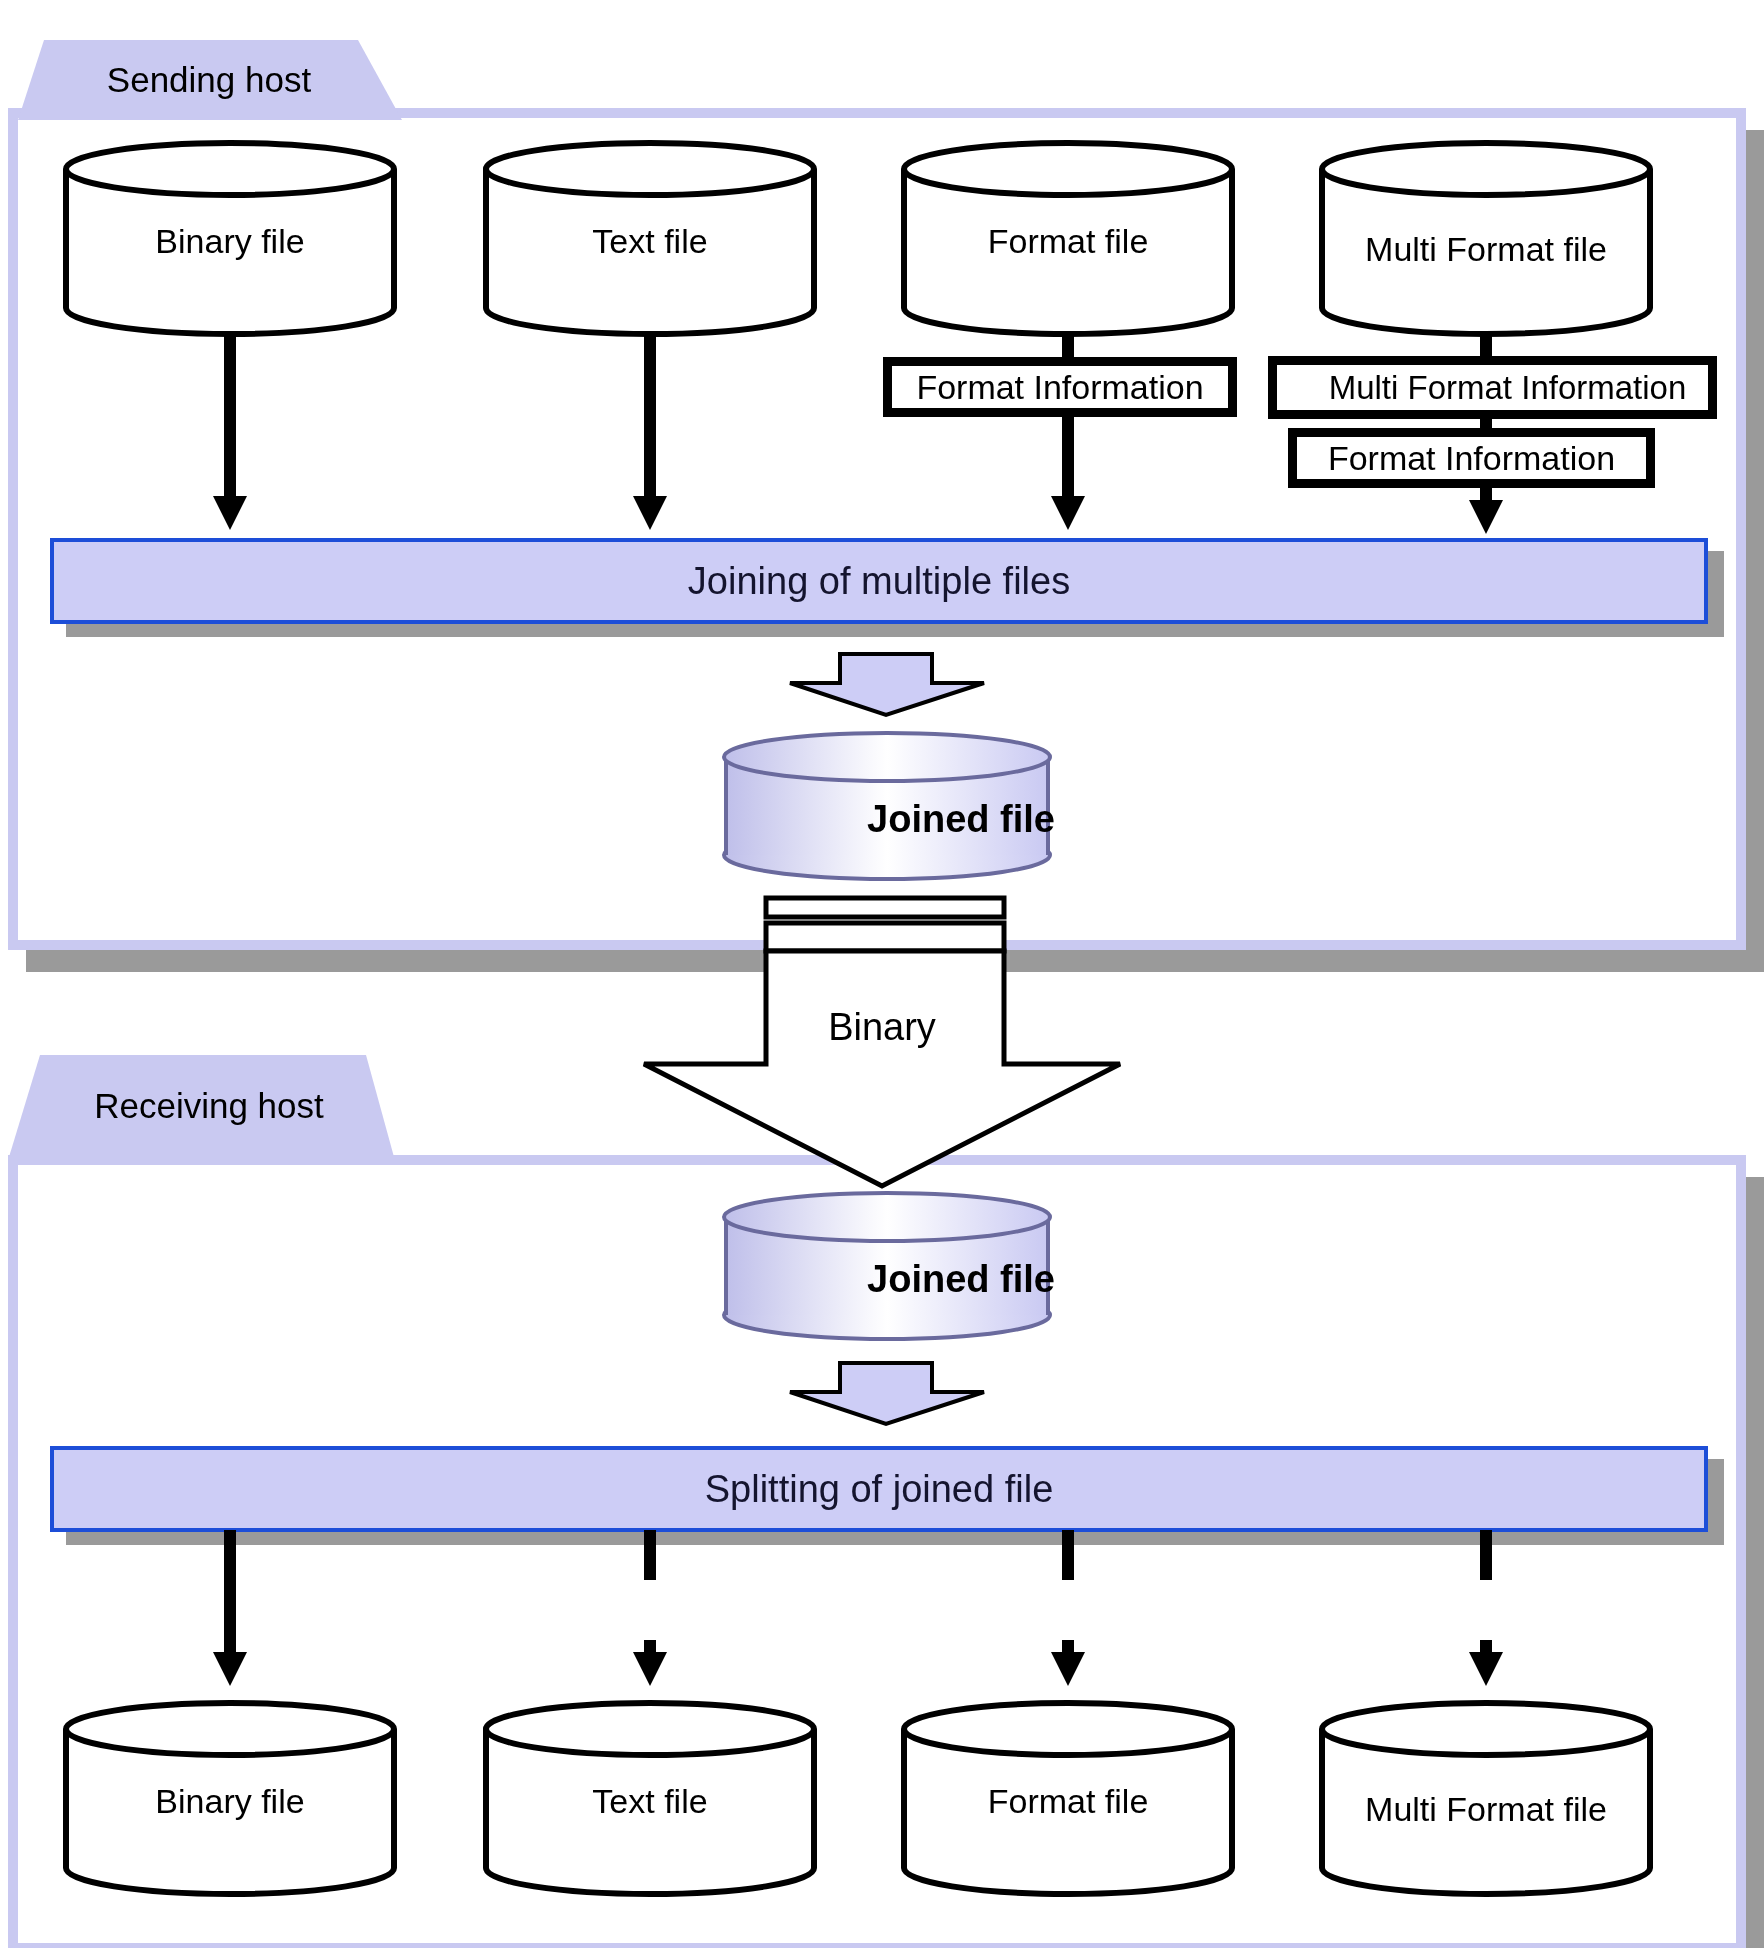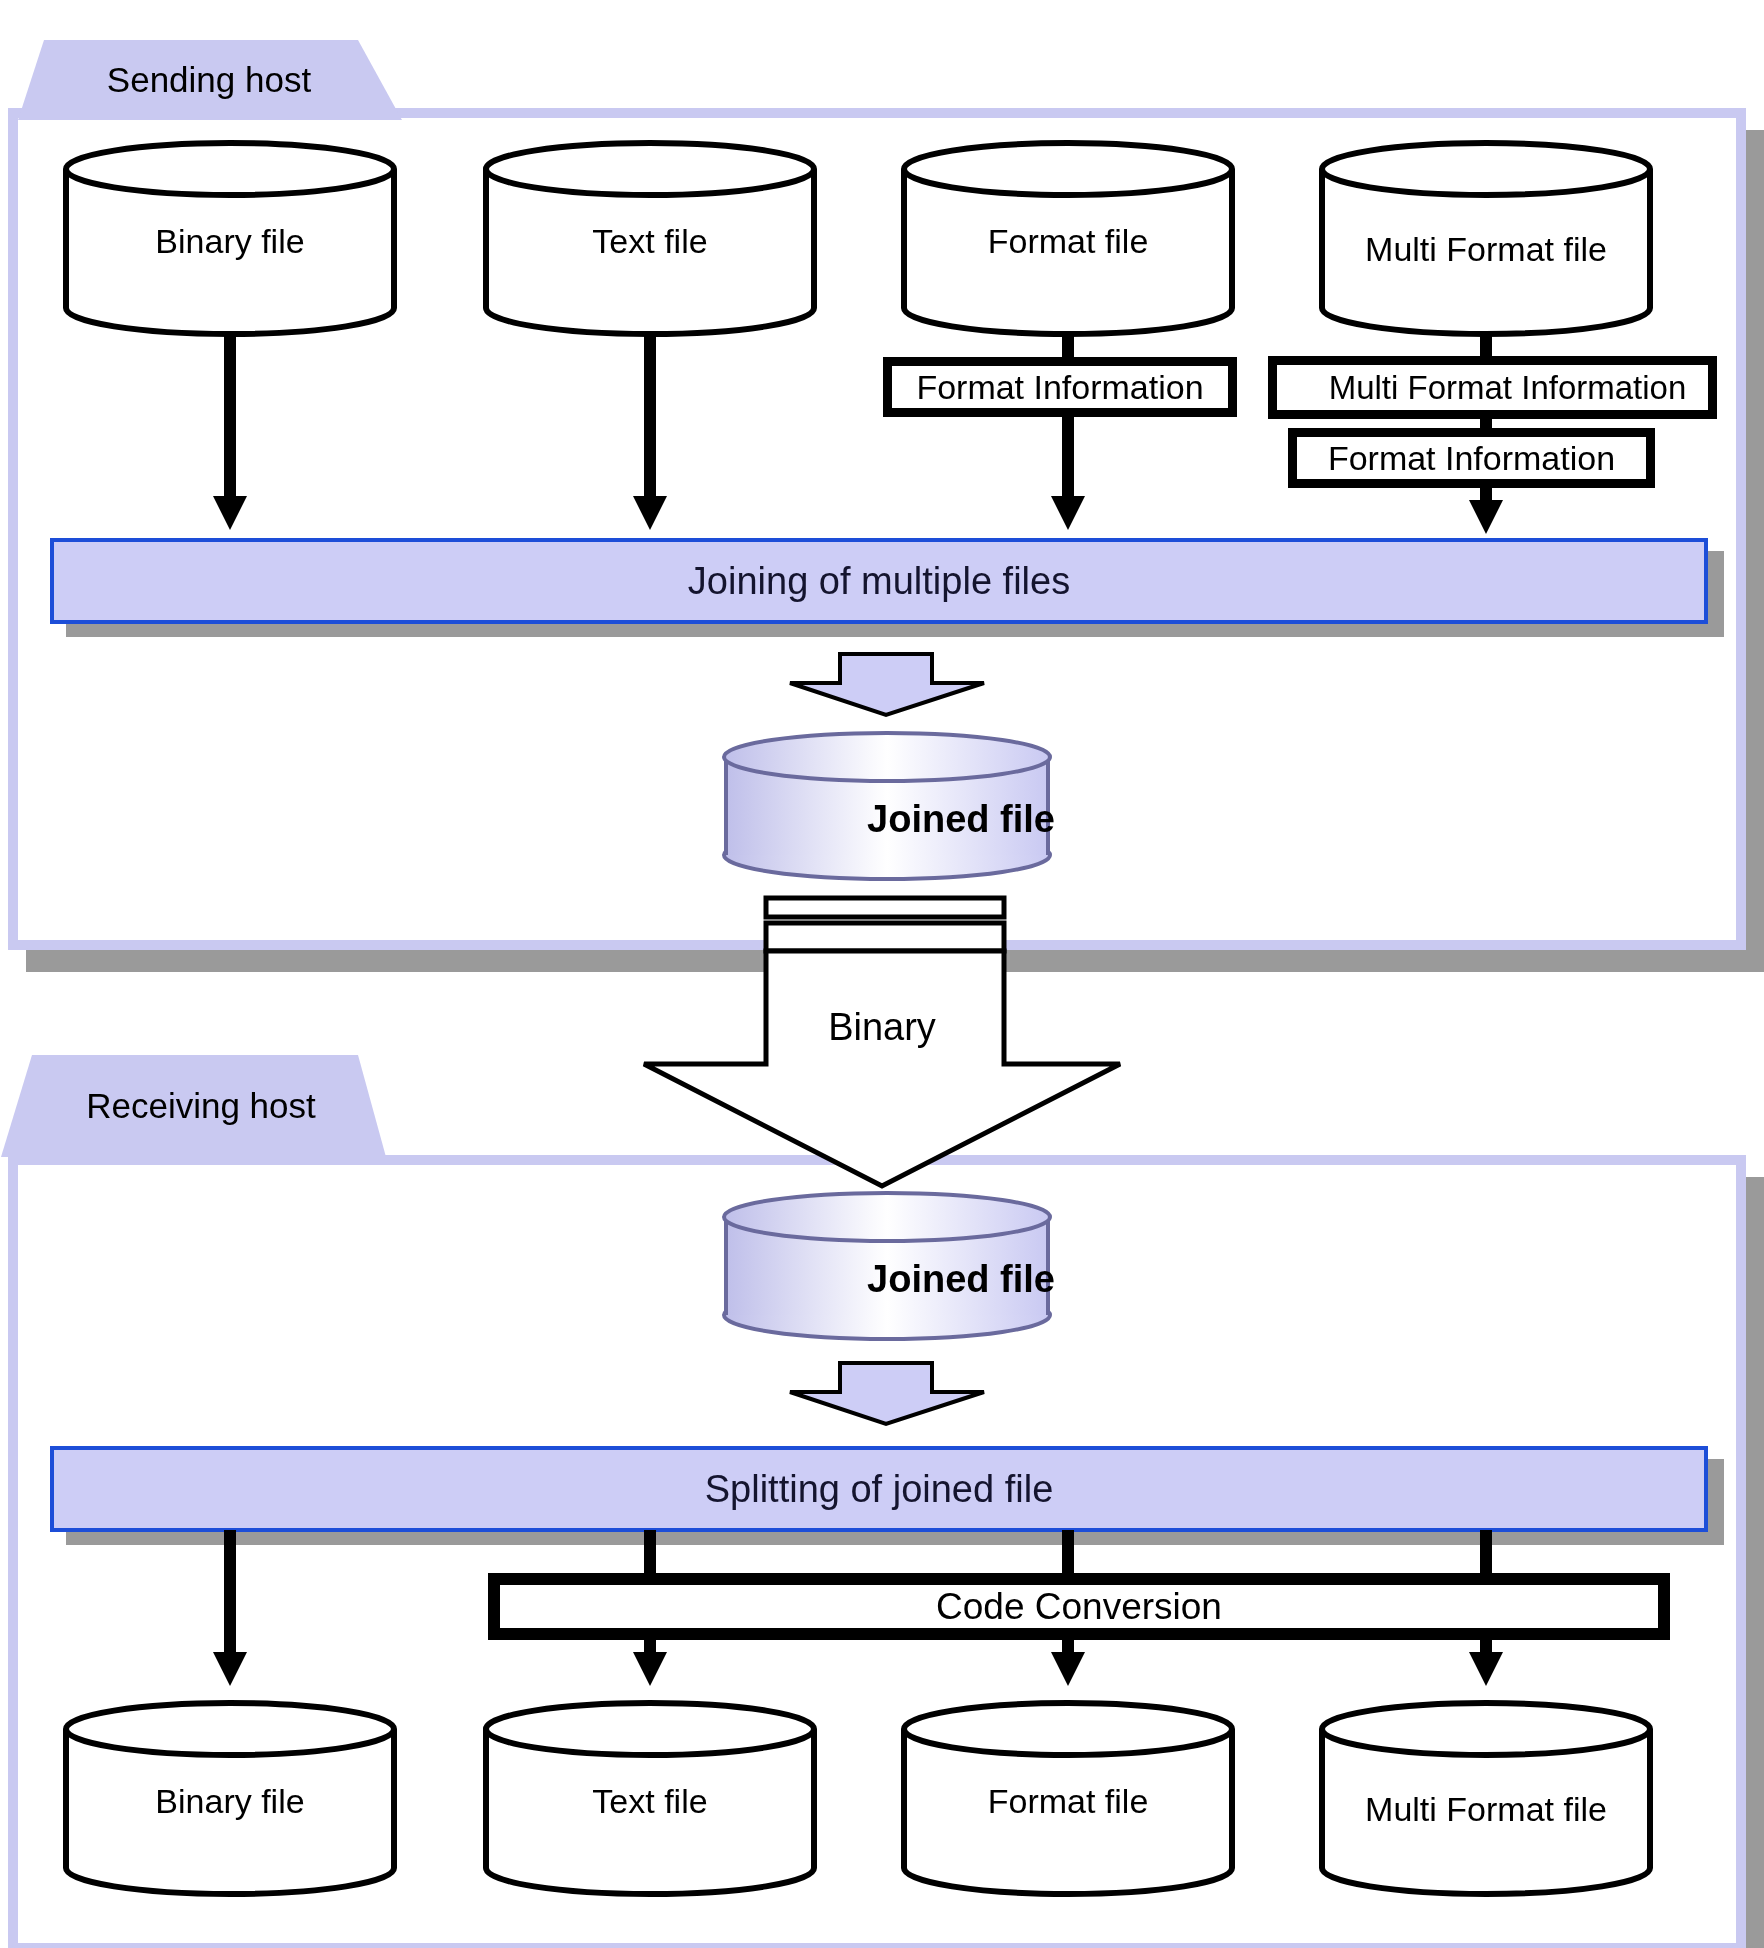--- a/index.html
+++ b/index.html
@@ -151,21 +151,21 @@
   <svg class="bigarrow" style="left:630px;top:860px;" width="505" height="302" viewBox="0 0 505 302">
     <rect x="136" y="8" width="238" height="19" fill="#fff" stroke="#000" stroke-width="5"></rect>
     <rect x="136" y="33" width="238" height="28" fill="#fff" stroke="#000" stroke-width="5"></rect>
     <polygon points="136,61 374,61 374,174 490,174 252,296 14,174 136,174" fill="#fff" stroke="#000" stroke-width="5"></polygon>
   </svg>
   <div class="bigarrow-label">
     <div>Binary</div>
   </div>
 
   <div class="panel" style="left:8px;top:1125px;width:1718px;height:778px;"></div>
-  <div class="tab tab-recv" style="left:0;top:1025px;width:402px;height:102px;">
+  <div class="tab tab-recv" style="left:8px;top:1025px;width:402px;height:102px;">
     <span>Receiving host</span>
   </div>
 
   <svg class="blockarrow" style="left:719px;top:1161px;" width="336" height="152" viewBox="0 0 336 152">
     <defs>
       <linearGradient id="lg2" x1="0" y1="0" x2="1" y2="0">
         <stop offset="0" stop-color="#bfbfea"></stop>
         <stop offset="0.5" stop-color="#ffffff"></stop>
         <stop offset="1" stop-color="#c9c9f2"></stop>
       </linearGradient>
@@ -194,23 +194,20 @@
   <div class="ahead" style="left:633px;top:1622px;"></div>
 
   <div class="shaft" style="left:1062px;top:1500px;height:50px;"></div>
   <div class="shaft" style="left:1062px;top:1610px;height:14px;"></div>
   <div class="ahead" style="left:1051px;top:1622px;"></div>
 
   <div class="shaft" style="left:1480px;top:1500px;height:50px;"></div>
   <div class="shaft" style="left:1480px;top:1610px;height:14px;"></div>
   <div class="ahead" style="left:1469px;top:1622px;"></div>
 
-  <div class="ibox" style="left:488px;top:1543px;width:1182px;height:67px;box-sizing:border-box;border-width:12px;font-size:37px;">
-    <span>Code Conversion</span>
-  </div>
 
   <svg class="cyl" style="left:60px;top:1670px;" viewBox="0 0 340 198">
     <ellipse cx="170" cy="168" rx="164" ry="26" fill="#fff" stroke="#000" stroke-width="6"></ellipse>
     <rect x="6" y="29" width="328" height="139" fill="#fff"></rect>
     <line x1="6" y1="29" x2="6" y2="168" stroke="#000" stroke-width="6"></line>
     <line x1="334" y1="29" x2="334" y2="168" stroke="#000" stroke-width="6"></line>
     <ellipse cx="170" cy="29" rx="164" ry="26" fill="#fff" stroke="#000" stroke-width="6"></ellipse>
   </svg>
   <div class="cyl-label" style="left:60px;top:1752px;">Binary file</div>
 

